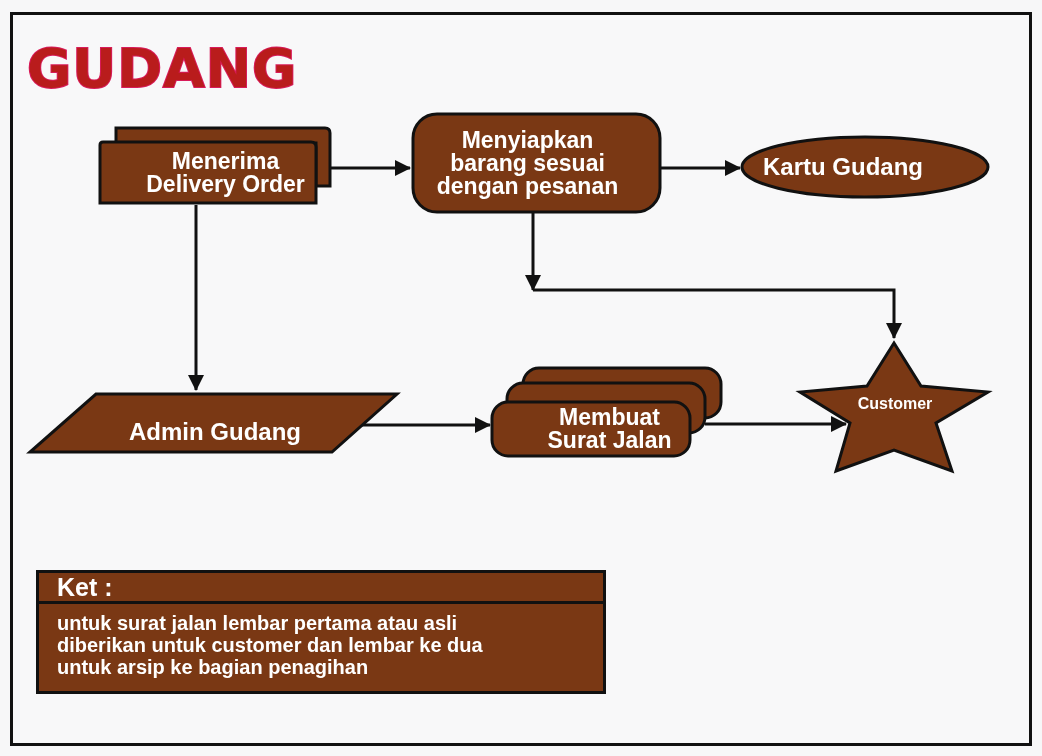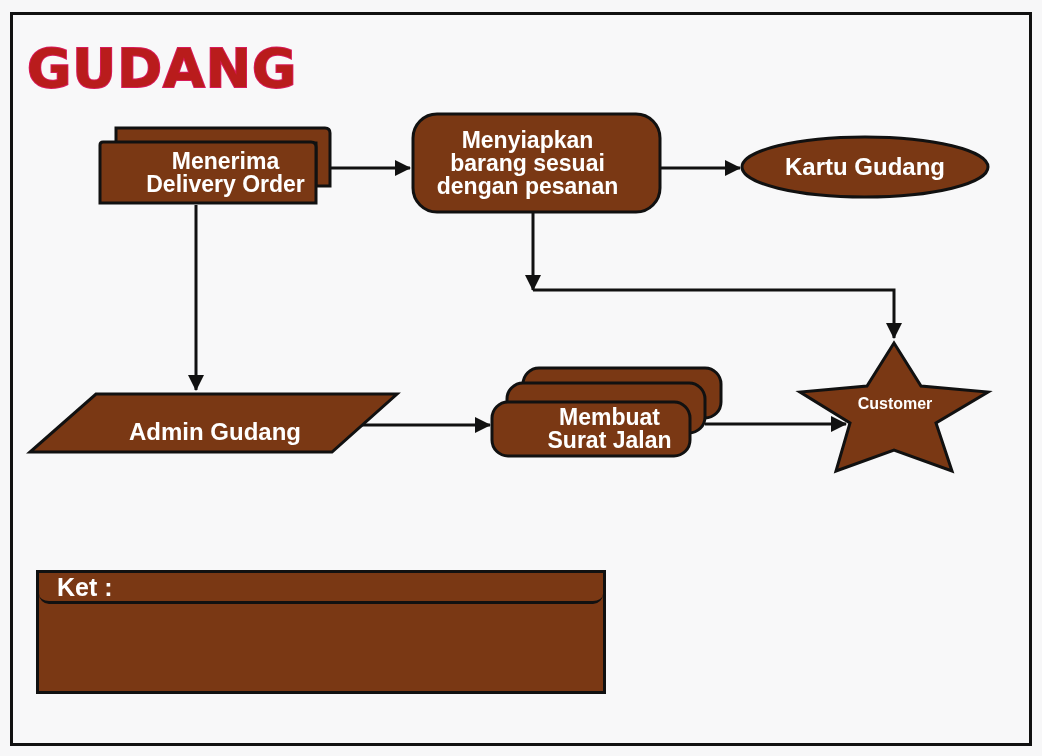--- a/index.html
+++ b/index.html
@@ -3,21 +3,21 @@
 <meta charset="utf-8">
 <style>
   html,body{margin:0;padding:0;}
   body{width:1042px;height:756px;background:#f7f7f8;position:relative;overflow:hidden;font-family:"Liberation Sans",sans-serif;}
   .frame{position:absolute;left:10px;top:12px;width:1022px;height:734px;border:3px solid #111;box-sizing:border-box;background:#f8f8f9;}
   svg.diag{position:absolute;left:0;top:0;}
   .title{position:absolute;left:27px;top:42px;font-family:"DejaVu Sans",sans-serif;font-weight:bold;font-size:54px;color:#b91c1c;letter-spacing:1px;
     -webkit-text-stroke:2px #d81b5a;paint-order:stroke fill;line-height:1;}
   .lbl{position:absolute;color:#fff;font-weight:bold;text-align:center;font-family:"Liberation Sans",sans-serif;line-height:1.0;display:flex;align-items:center;justify-content:center;}
   .ket{position:absolute;left:36px;top:570px;width:570px;height:124px;background:#7a3814;border:3px solid #111;box-sizing:border-box;}
-  .ket-head{height:28px;border-bottom:3px solid #111;color:#fff;font-weight:bold;font-size:25px;padding-left:18px;line-height:28px;border-radius:10px;}
+  .ket-head{height:28px;border-bottom:3px solid #111;color:#fff;font-weight:bold;font-size:25px;padding-left:18px;line-height:28px;}
   .ket-body{color:#fff;font-weight:bold;font-size:20px;padding:8px 0 0 18px;line-height:22px;white-space:pre-line;}
 </style>
 </head>
 <body>
 
 <div class="frame"></div>
 
 <div class="title">GUDANG</div>
 
 <svg class="diag" width="1042" height="756" viewBox="0 0 1042 756">
@@ -62,29 +62,32 @@
 
 <div class="lbl" style="left:100px;top:144px;width:251px;height:58px;">
   <span style="white-space:pre-line;font-size:23px;">Menerima
 Delivery Order</span>
 </div>
 <div class="lbl" style="left:413px;top:114px;width:229px;height:98px;">
   <span style="white-space:pre-line;font-size:23px;">Menyiapkan
 barang sesuai
 dengan pesanan</span>
 </div>
-<div class="lbl" style="left:742px;top:137px;width:246px;height:60px;">
+<div class="lbl" style="left:720px;top:137px;width:246px;height:60px;">
   <span style="font-size:24px;">Kartu Gudang</span>
 </div>
 <div class="lbl" style="left:60px;top:394px;width:310px;height:58px;">
   <span style="font-size:24px;margin-top:17px;">Admin Gudang</span>
 </div>
 <div class="lbl" style="left:492px;top:402px;width:235px;height:54px;">
   <span style="white-space:pre-line;font-size:23px;">Membuat
 Surat Jalan</span>
 </div>
 <div class="lbl" style="left:800px;top:386px;width:190px;height:36px;">
   <span style="font-size:16px;">Customer</span>
 </div>
 
 <div class="ket">
   <div class="ket-head">Ket :</div>
+  <div class="ket-body">untuk surat jalan lembar pertama atau asli
+diberikan untuk customer dan lembar ke dua
+untuk arsip ke bagian penagihan</div>
 </div>
 
 </body></html>

